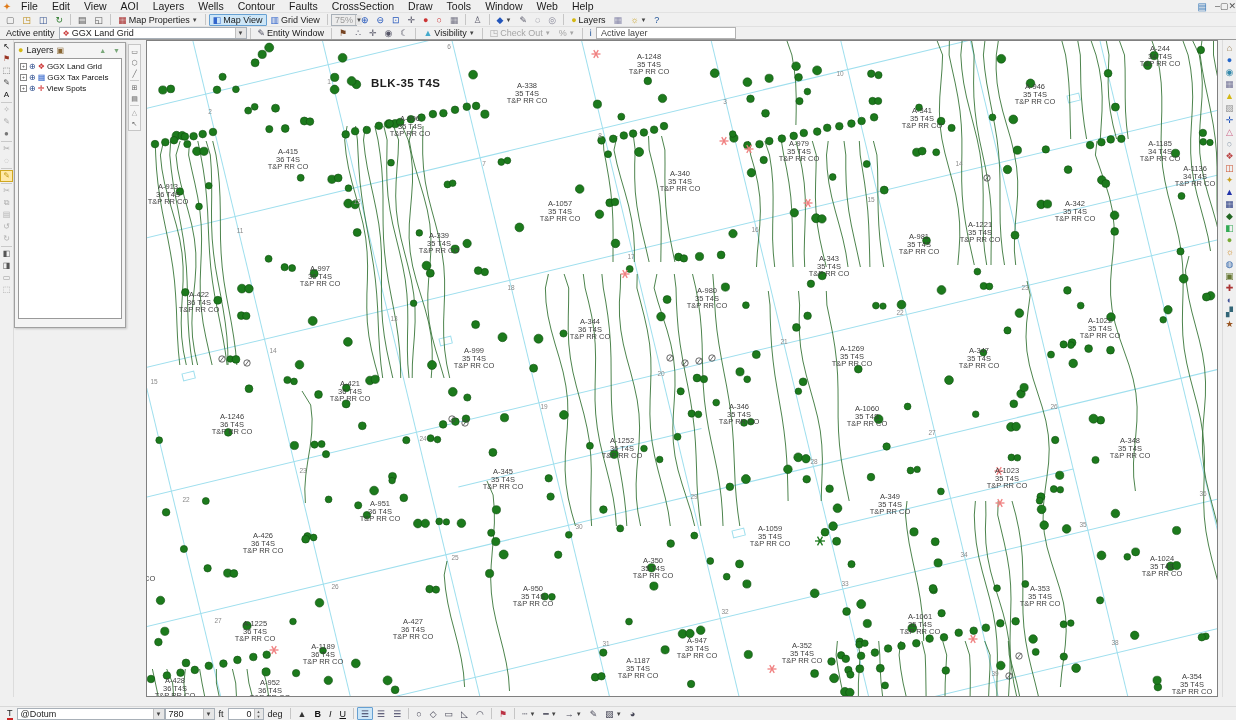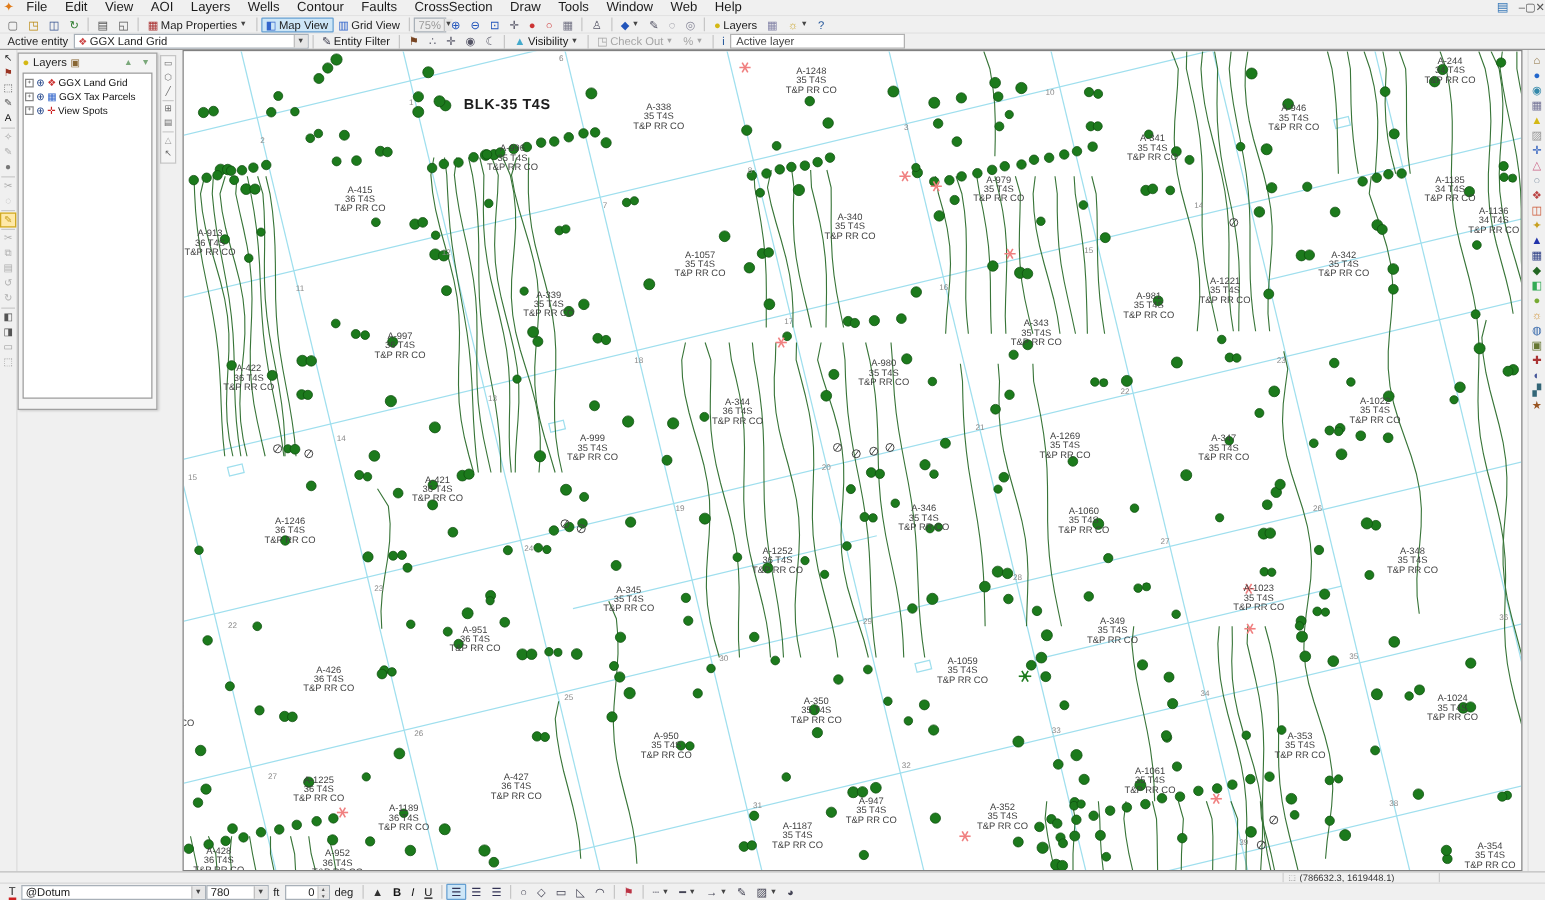--- a/index.html
+++ b/index.html
@@ -201,21 +201,21 @@
   <div id="tb-entity" class="tbar">
       <span class="tlabel">Active entity</span>
       <div class="tcombo" style="width: 188px;">
         <span style="color: rgb(204, 68, 68); font-size: 8px;">❖</span>
         <span>GGX Land Grid</span>
         <span class="arrowbox">▼</span>
       </div>
       <div class="tsep"></div>
       <div class="tbtn">
         <span class="g" style="color: rgb(68, 68, 85);">✎</span>
-        <span class="lbl">Entity Filter</span>
+        <span class="lbl">Entity Window</span>
       </div>
       <div class="tsep"></div>
       <div class="tbtn">
         <span class="g" style="color: rgb(119, 68, 34);">⚑</span>
       </div>
       <div class="tbtn">
         <span class="g" style="color: rgb(85, 85, 102);">∴</span>
       </div>
       <div class="tbtn">
         <span class="g" style="color: rgb(85, 85, 102);">✛</span>
@@ -1126,28 +1126,20 @@
       <div class="sbtn" style="color: rgb(102, 102, 102);">⬡</div>
       <div class="sbtn" style="color: rgb(102, 102, 102);">╱</div>
       <div class="ssep"></div>
       <div class="sbtn" style="color: rgb(102, 102, 102);">⊞</div>
       <div class="sbtn" style="color: rgb(102, 102, 102);">▤</div>
       <div class="ssep"></div>
       <div class="sbtn" style="color: rgb(153, 153, 153);">△</div>
       <div class="sbtn" style="color: rgb(102, 102, 102);">↖</div>
     </div>
 
-  <div id="statusbar">
-    <div class="seg grow"></div>
-    <div class="seg" style="width:125px">
-      <span class="segico">⬚</span>
-      <span>(786632.3, 1619448.1)</span>
-    </div>
-    <div class="seg" style="width:84px; border-right:none"></div>
-  </div>
 
   <div id="formatbar">
       <div class="tbtn">
         <span class="g redline" style="color: rgb(34, 34, 34);">T</span>
       </div>
       <div class="tcombo" style="width: 148px;">
         <span>@Dotum</span>
         <span class="arrowbox">▼</span>
       </div>
       <div class="tcombo" style="width: 50px;">

